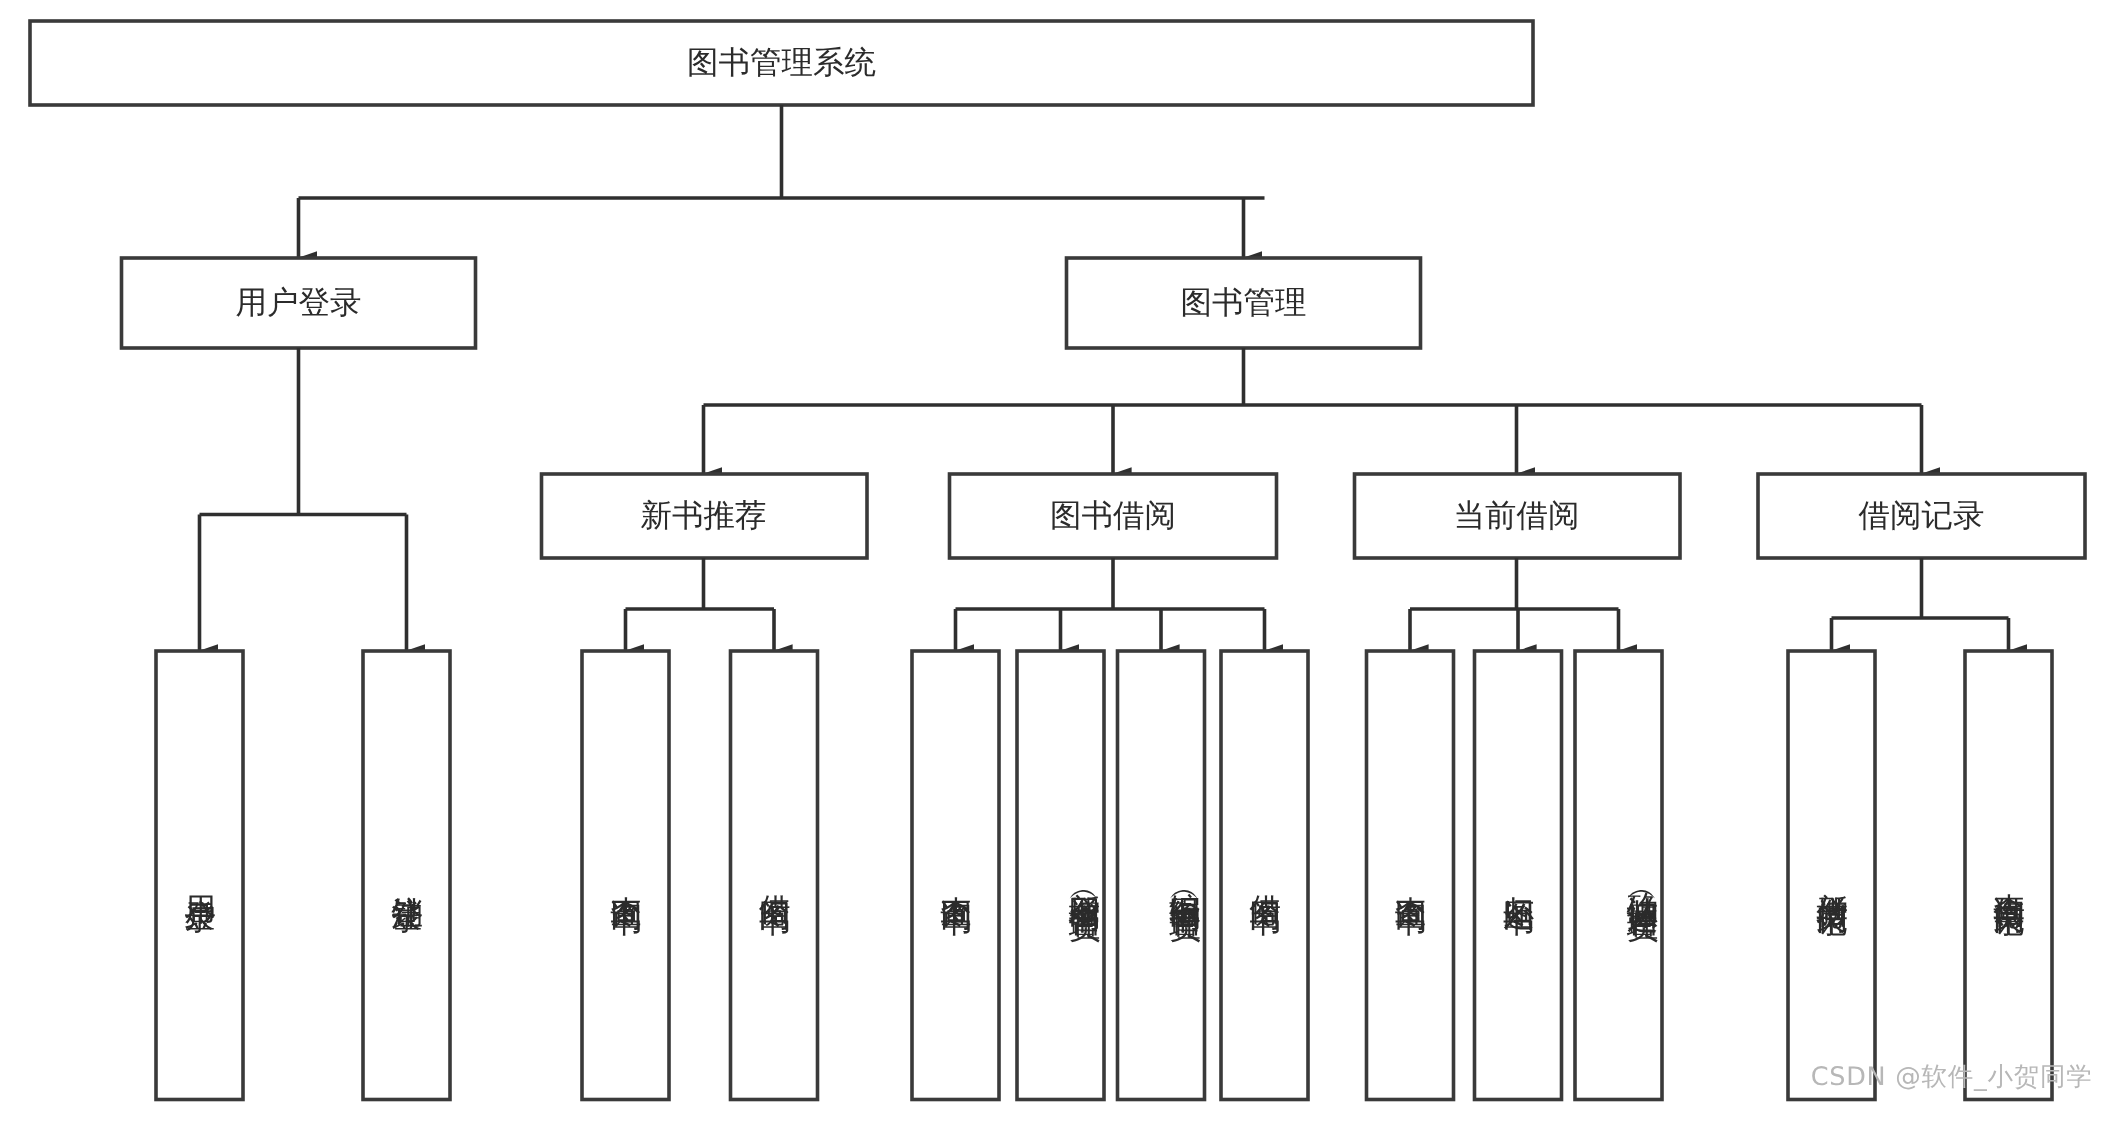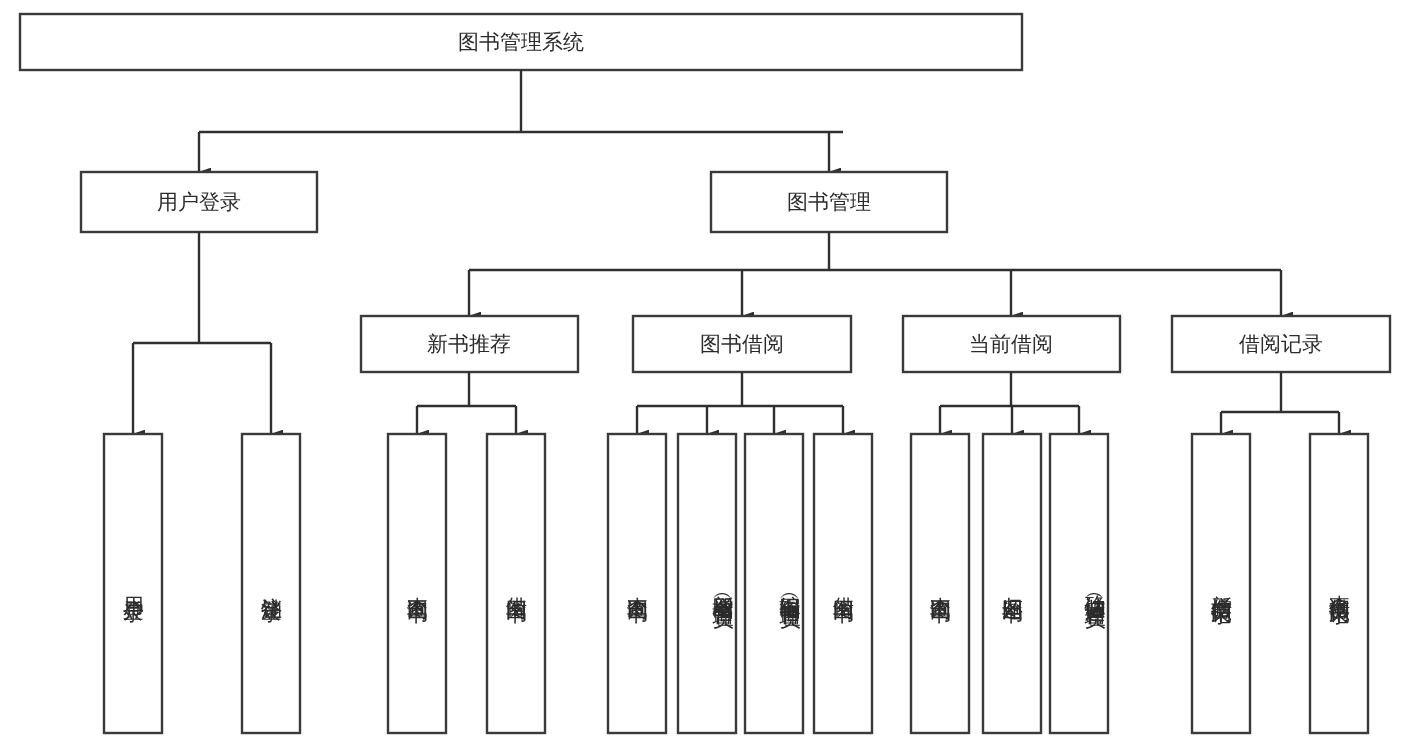--- a/index.html
+++ b/index.html
@@ -202,13 +202,14 @@
   <div class="vert-label" style="left:911px; top:434px; width:58px; height:299px; display:flex; align-items:center; justify-content:center;">查询图书</div>
 
   <div class="vert-label" style="left:983px; top:434px; width:58px; height:299px; display:flex; align-items:center; justify-content:center;">归还图书</div>
 
   <div class="vert-label" style="left:1050px; top:434px; width:58px; height:299px; display:flex; align-items:flex-start; justify-content:center; padding-top:6px; box-sizing:border-box;">确认归还（管理员）</div>
 
   <div class="vert-label" style="left:1192px; top:434px; width:58px; height:299px; display:flex; align-items:center; justify-content:center;">新增借阅记录</div>
 
   <div class="vert-label" style="left:1310px; top:434px; width:58px; height:299px; display:flex; align-items:center; justify-content:center;">查询借阅记录</div>
 
+  <div class="watermark">CSDN @软件_小贺同学</div>
 </div>
 
 </body></html>

